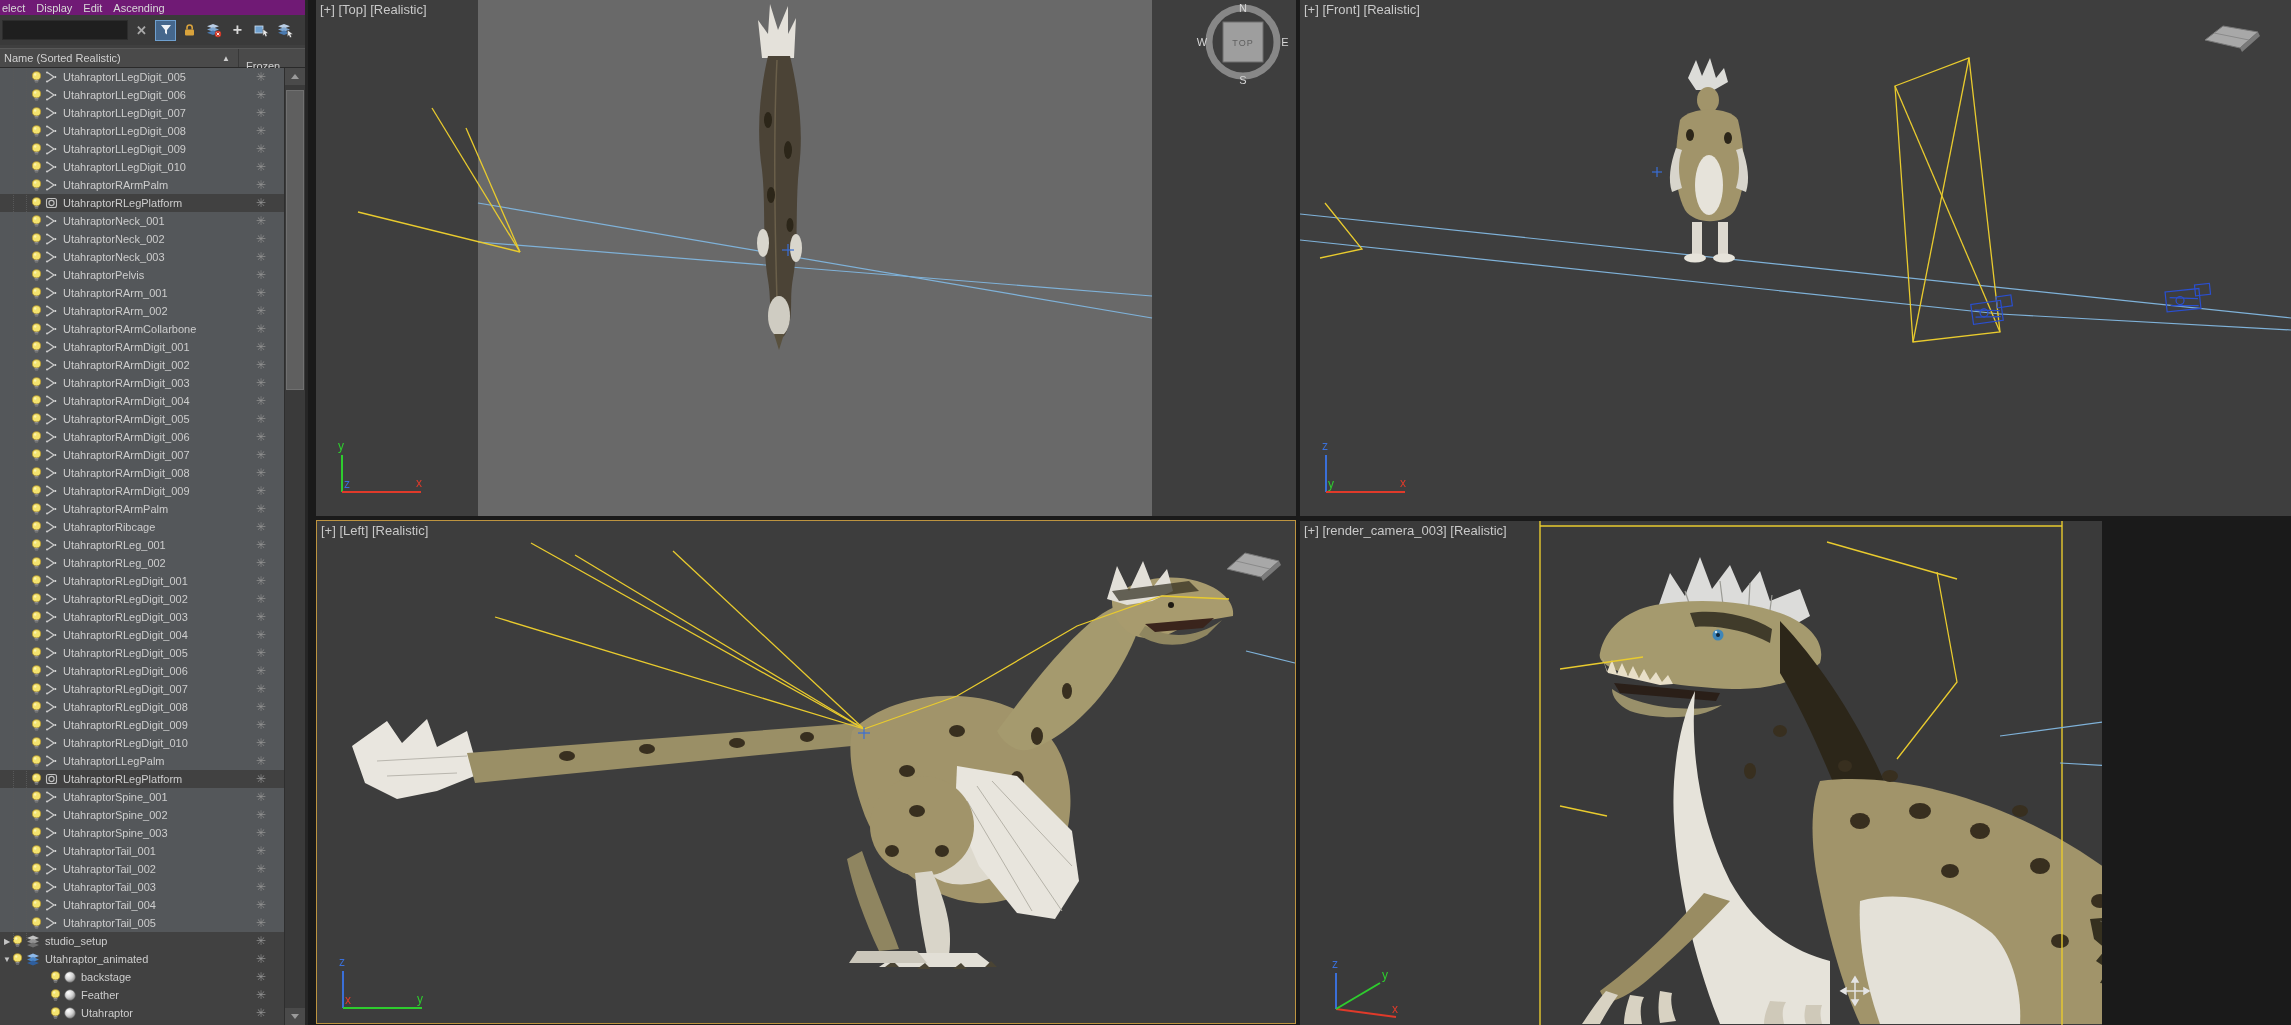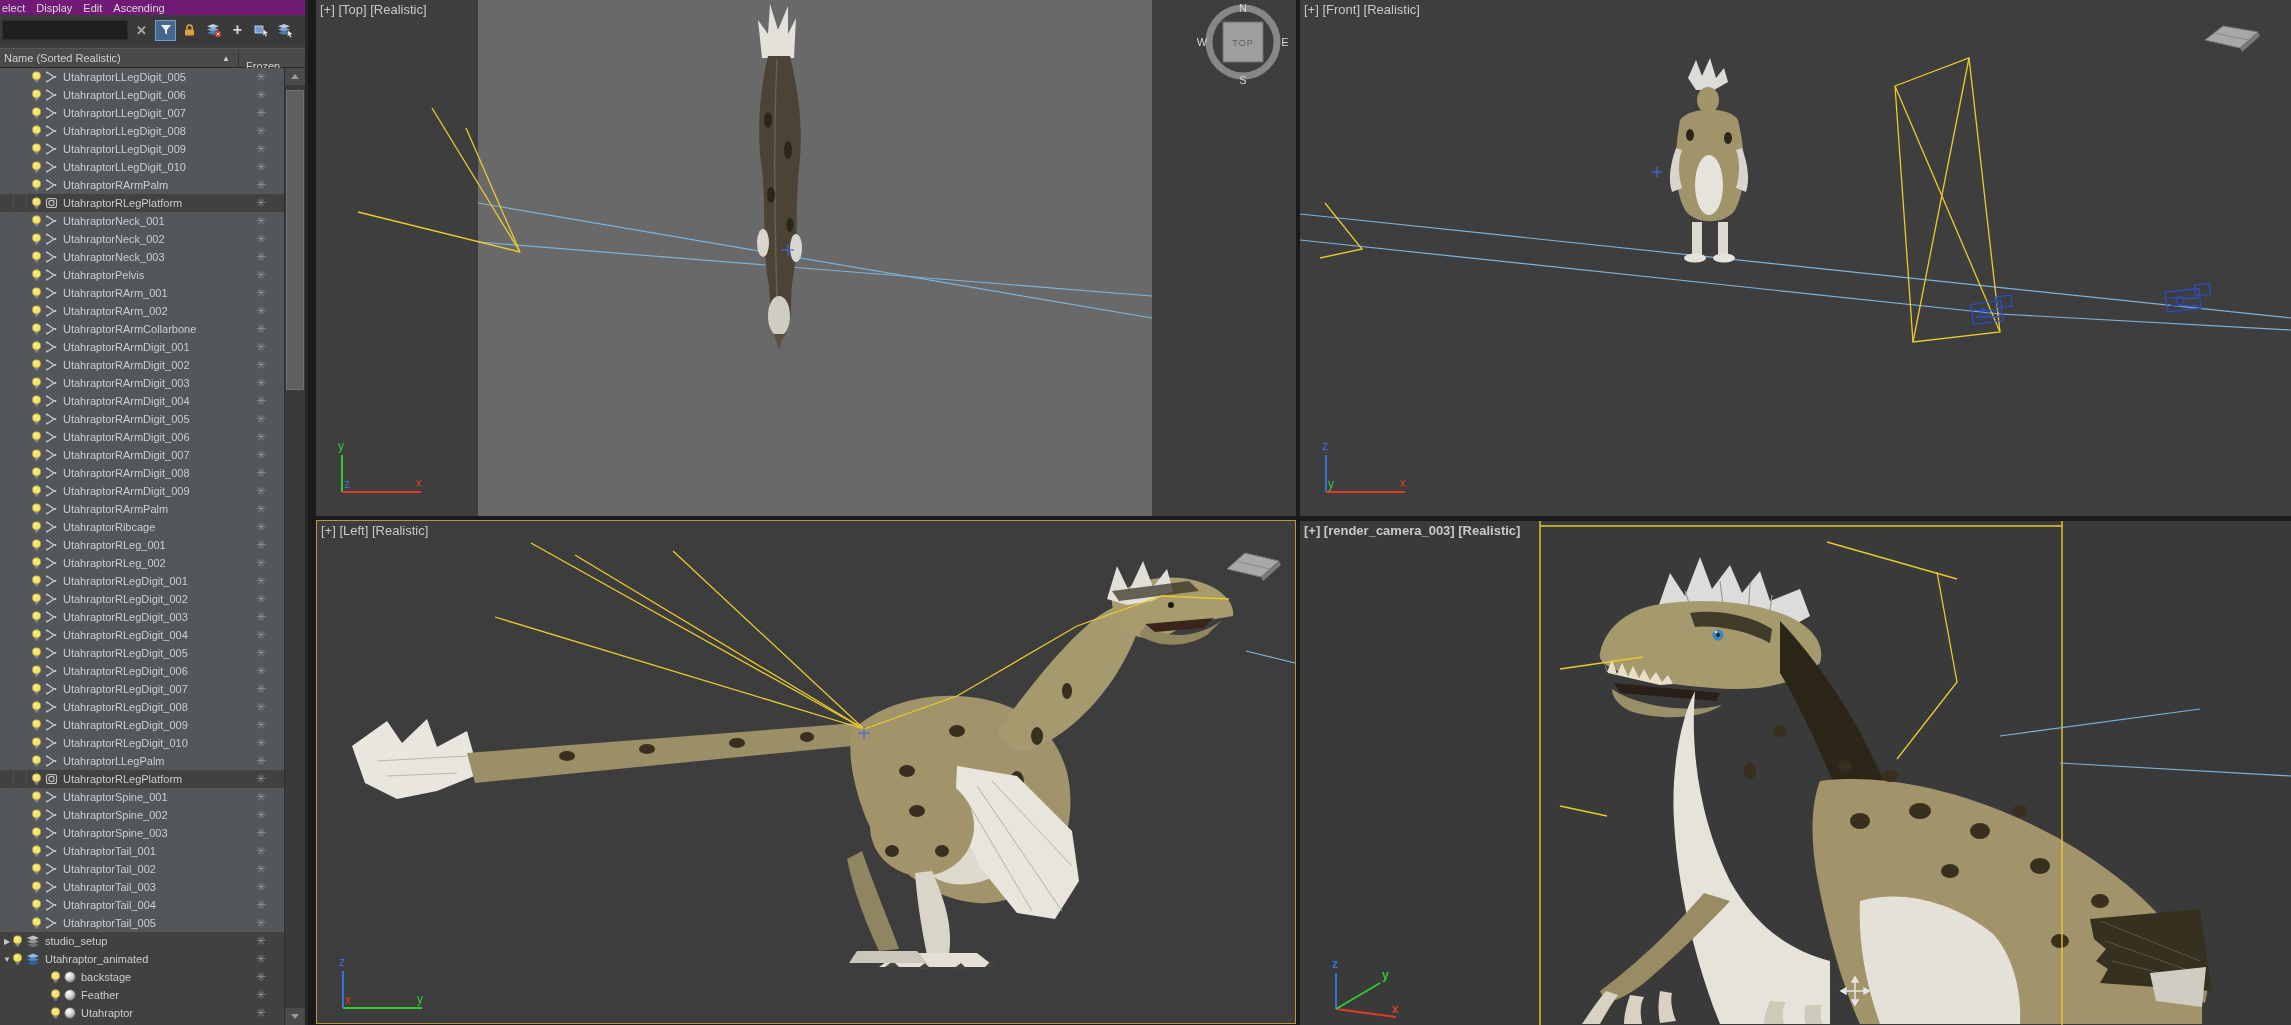--- a/index.html
+++ b/index.html
@@ -41,21 +41,21 @@
   .sb-arrow.down{bottom:0;}
   .tri-up{width:0;height:0;border-left:4px solid transparent;border-right:4px solid transparent;border-bottom:5px solid #9a9a9a;}
   .tri-down{width:0;height:0;border-left:4px solid transparent;border-right:4px solid transparent;border-top:5px solid #9a9a9a;}
   .sb-thumb{position:absolute;left:1px;top:22px;width:18px;height:300px;background:#5f5f5f;border:1px solid #707070;}
 
   
   .viewport{position:absolute;overflow:hidden;}
   .vp-top{left:316px;top:0;width:980px;height:516px;background:#3e3e3e;}
   .vp-front{left:1300px;top:0;width:1146px;height:516px;background:#3e3e3e;}
   .vp-left{left:316px;top:520px;width:980px;height:504px;background:#3d3d3d;border:1px solid #bd9440;}
-  .vp-cam{left:1300px;top:521px;width:991px;height:504px;background:#3a3a3a;font-weight:bold;}
+  .vp-cam{left:1300px;top:521px;width:802px;height:504px;background:#3a3a3a;}
   .vp-label{position:absolute;left:4px;top:2px;font-size:13px;color:#c9c9c9;z-index:3;white-space:pre;}
   .viewport svg{position:absolute;left:0;top:0;}
 </style>
 </head>
 <body>
 
 <div id="root">
 
   <div class="left-panel">
 

